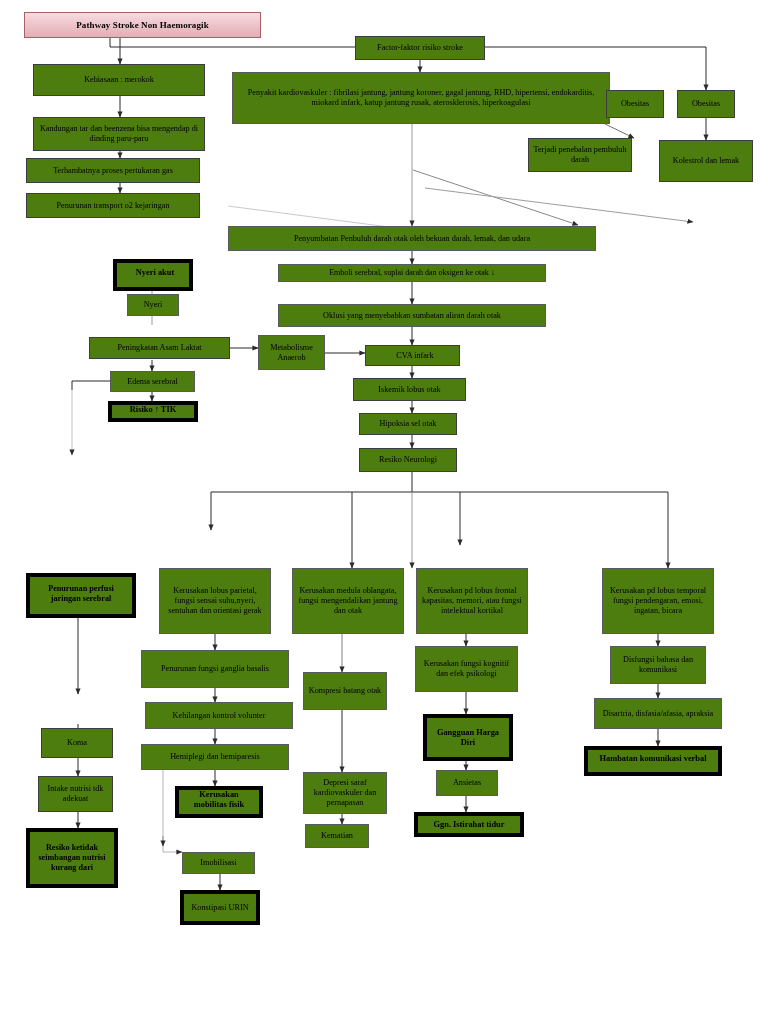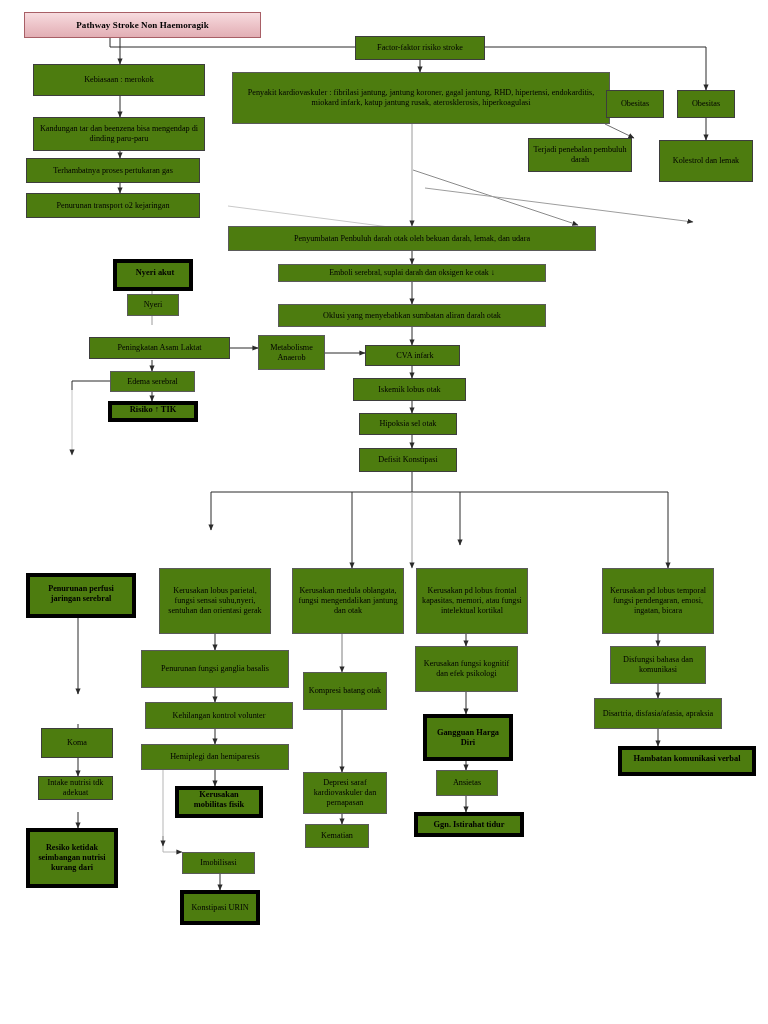--- a/index.html
+++ b/index.html
@@ -225,21 +225,21 @@
 
   <div class="node" style="left:353px;top:378px;width:113px;height:23px;">
     <span>Iskemik lobus  otak</span>
   </div>
 
   <div class="node" style="left:359px;top:413px;width:98px;height:22px;">
     <span>Hipoksia sel otak</span>
   </div>
 
   <div class="node" style="left:359px;top:448px;width:98px;height:24px;">
-    <span>Defisit Konstipasi</span>
+    <span>Resiko Neurologi</span>
   </div>
 
   <div class="node thick clip" style="left:113px;top:259px;width:80px;height:32px;font-size:8.4px;padding-left:7px;">
     <span>Nyeri akut</span>
   </div>
 
   <div class="node gray2" style="left:127px;top:294px;width:52px;height:22px;">
     <span>Nyeri</span>
   </div>
 
@@ -260,21 +260,21 @@
   </div>
 
   <div class="node thick clip" style="left:26px;top:573px;width:110px;height:45px;font-size:8.2px;">
     <span>Penurunan perfusi jaringan serebral</span>
   </div>
 
   <div class="node" style="left:41px;top:728px;width:72px;height:30px;">
     <span>Koma</span>
   </div>
 
-  <div class="node" style="left:38px;top:776px;width:75px;height:24px;">
+  <div class="node" style="left:38px;top:776px;width:75px;height:36px;">
     <span>Intake nutrisi tdk adekuat</span>
   </div>
 
   <div class="node thick" style="left:26px;top:828px;width:92px;height:60px;font-size:8.2px;">
     <span>Resiko ketidak seimbangan nutrisi kurang dari</span>
   </div>
 
   <div class="node gray2" style="left:159px;top:568px;width:112px;height:66px;">
     <span>Kerusakan lobus parietal, fungsi sensai suhu,nyeri, sentuhan dan orientasi gerak</span>
   </div>
@@ -344,17 +344,17 @@
   </div>
 
   <div class="node gray2" style="left:610px;top:646px;width:96px;height:38px;">
     <span>Disfungsi bahasa dan komunikasi</span>
   </div>
 
   <div class="node gray2" style="left:594px;top:698px;width:128px;height:31px;">
     <span>Disartria, disfasia/afasia, apraksia</span>
   </div>
 
-  <div class="node thick clip" style="left:618px;top:746px;width:138px;height:30px;font-size:8.4px;">
+  <div class="node thick clip" style="left:584px;top:746px;width:138px;height:30px;font-size:8.4px;">
     <span>Hambatan komunikasi verbal</span>
   </div>
 
 </div>
 
 </body></html>

